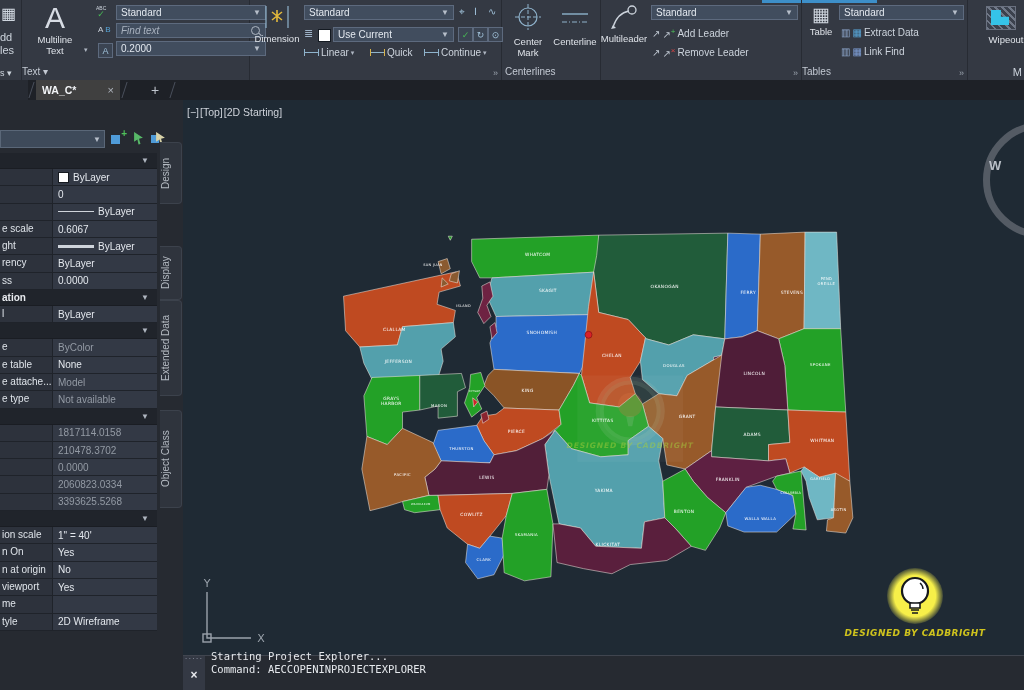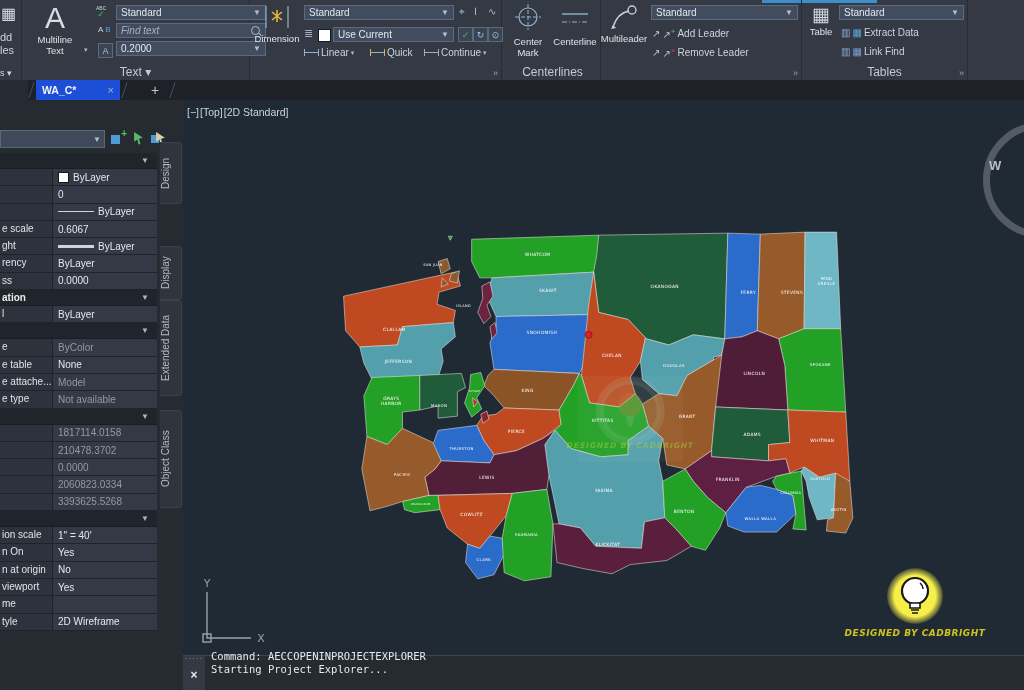--- a/index.html
+++ b/index.html
@@ -2,21 +2,21 @@
 <html><head>
 <meta charset="utf-8">
 <style>
   html,body{margin:0;padding:0;background:#11141a;}
   body{width:1024px;height:690px;position:relative;overflow:hidden;
        font-family:"Liberation Sans",sans-serif;-webkit-font-smoothing:antialiased;}
   
   .ribbon{position:absolute;left:0;top:0;width:1024px;height:80px;background:#343943;border-bottom:1px solid #15181d;}
   .tab-indicator{position:absolute;left:762px;top:0;width:115px;height:3px;background:#3d8fc9;}
   .panel{position:absolute;top:0;height:80px;border-right:1px solid #272b33;box-sizing:border-box;}
-  .plabel{position:absolute;bottom:1px;left:0;right:0;text-align:center;font-size:12px;color:#c3c9d3;height:14px;line-height:14px;}
+  .plabel{position:absolute;bottom:1px;left:0;right:0;font-size:10px;color:#c3c9d3;height:14px;line-height:14px;}
   .pexp{position:absolute;right:3px;bottom:2px;font-size:9px;color:#9aa2ad;}
   .combo{position:absolute;height:15px;background:#414d5e;border:1px solid #5d6a7e;color:#e3e8ef;
          font-size:10px;display:flex;align-items:center;padding:0 4px;box-sizing:border-box;}
   .combo .arr{margin-left:auto;font-size:8px;color:#b6bec9;}
   .bigbtn{position:absolute;text-align:center;color:#dfe3e9;font-size:9.5px;line-height:11px;cursor:default;}
   .mini{position:absolute;font-size:10px;color:#cdd4dd;display:flex;align-items:center;gap:2px;}
   .icbox{display:inline-flex;width:13px;height:13px;border:1px solid #5d6a7e;background:#3b4452;color:#9fc0d8;
          font-size:9px;align-items:center;justify-content:center;}
   .dimln{display:inline-block;width:13px;height:7px;border-left:1px solid #8fb3cc;border-right:1px solid #8fb3cc;
          background:linear-gradient(#8fb3cc,#8fb3cc) center/100% 1px no-repeat;}
@@ -25,21 +25,21 @@
   .findwrap input::placeholder{color:#a9b2bf;font-style:italic;}
   .mag{width:7px;height:7px;border:1.4px solid #aeb6c2;border-radius:50%;position:relative;margin-right:5px;flex:none;}
   .mag::after{content:"";position:absolute;width:4px;height:1.4px;background:#aeb6c2;transform:rotate(45deg);right:-3px;bottom:-1px;}
   .frag{position:absolute;font-size:11px;color:#cdd4dd;}
   .wipe-ic{position:absolute;width:28px;height:22px;border:1px solid #6a7180;
            background:repeating-linear-gradient(45deg,#707887 0 2px,#3b414d 2px 5px);}
   .wipe-ic::after{content:"";position:absolute;left:4px;top:3px;width:18px;height:15px;background:#35c3e8;
                   clip-path:polygon(0 0,55% 0,55% 45%,100% 45%,100% 100%,0 100%);}
   
   .tabbar{position:absolute;left:0;top:80px;width:1024px;height:20px;background:#1e2127;}
-  .ftab{position:absolute;left:36px;top:0;width:84px;height:20px;background:#1d4ed8;color:#f2f4f7;
+  .ftab{position:absolute;left:36px;top:0;width:84px;height:20px;background:#404040;color:#f2f4f7;
         display:flex;align-items:center;font-size:10.5px;font-weight:bold;padding:0 6px;box-sizing:border-box;}
   .ftab .x{margin-left:auto;font-weight:normal;color:#aeb4bd;font-size:11px;}
   .slash{position:absolute;top:2px;width:1px;height:16px;background:#4a505c;transform:skewX(-18deg);}
   .plus{position:absolute;left:146px;top:2px;width:18px;height:16px;color:#c0c6ce;font-size:14px;line-height:16px;text-align:center;}
   .stub{position:absolute;left:0;top:0;width:28px;height:20px;background:#272b33;}
   
   .palette{position:absolute;left:0;top:100px;width:183px;height:590px;background:#262a31;}
   .pal-combo{position:absolute;left:0;top:30px;width:105px;height:18px;background:#3e4a5a;border:1px solid #5a6778;box-sizing:border-box;display:flex;align-items:center;}
   .pal-combo .arr{margin-left:auto;font-size:8px;color:#b6bec9;padding-right:3px;}
   .pal-ic{position:absolute;top:31px;width:17px;height:16px;}
@@ -221,20 +221,27 @@
     </div>
     <div class="mini" style="left:39px;top:46px;">
       <span style="color:#8ea7cc;">▥</span>
       <span style="color:#7f9fd8;">▦</span>
       <span>Link Find</span>
     </div>
     <div class="plabel"><span>Tables</span></div>
     <span class="pexp">»</span>
   </div>
 
+  <div class="panel" style="left:968px;width:56px;border-right:0;">
+    <div class="wipe-ic" style="left:18px;top:6px;"></div>
+    <div class="bigbtn" style="left:8px;top:34px;width:60px;">
+      <span>Wipeout</span>
+    </div>
+    <span class="frag" style="right:2px;bottom:2px;">M</span>
+  </div>
 </div>
 
 <div class="tabbar">
   <div class="stub"></div>
   <div class="slash" style="left:31px;"></div>
   <div class="ftab">
     <span>WA_C*</span>
     <span class="x">×</span>
   </div>
   <div class="slash" style="left:124px;"></div>
@@ -423,21 +430,21 @@
       </div>
     </div>
   <div class="ptab" style="top:42px;height:62px;">Design</div>
   <div class="ptab" style="top:146px;height:54px;">Display</div>
   <div class="ptab" style="top:200px;height:96px;">Extended Data</div>
   <div class="ptab" style="top:310px;height:98px;">Object Class</div>
 </div>
 
 <div class="canvas">
   <div class="vpctl">
-    <span>[−]</span><span>[Top]</span><span>[2D Standard]</span>
+    <span>[−]</span><span>[Top]</span><span>[2D Starting]</span>
   </div>
 
   <svg viewBox="0 0 540 360" style="position:absolute;left:157px;top:125px;width:552px;height:366px;" xmlns="http://www.w3.org/2000/svg">
     <g id="county-shapes">
         <polygon points="2,70 113,46 117,60 96,66 94,78 112,84 110,96 60,100 55,118 18,120 4,104" fill="#bf4a21" stroke="#eee6df" stroke-width="0.7" stroke-opacity="0.75" stroke-linejoin="round"></polygon>
         <polygon points="18,120 55,118 60,100 110,96 112,110 98,122 100,134 95,150 30,152 22,136" fill="#53a0ac" stroke="#eee6df" stroke-width="0.7" stroke-opacity="0.75" stroke-linejoin="round"></polygon>
         <polygon points="30,150 77,148 77,182 60,184 60,200 45,216 25,208 22,168" fill="#23a127" stroke="#eee6df" stroke-width="0.7" stroke-opacity="0.75" stroke-linejoin="round"></polygon>
         <polygon points="77,148 118,146 122,160 114,164 114,188 95,190 95,178 77,182" fill="#215c3a" stroke="#eee6df" stroke-width="0.7" stroke-opacity="0.75" stroke-linejoin="round"></polygon>
         <polygon points="128,14 253,10 255,46 148,52 136,52 128,36" fill="#23a127" stroke="#eee6df" stroke-width="0.7" stroke-opacity="0.75" stroke-linejoin="round"></polygon>
         <polygon points="148,52 255,46 253,88 152,90 143,70" fill="#53a0ac" stroke="#eee6df" stroke-width="0.7" stroke-opacity="0.75" stroke-linejoin="round"></polygon>
@@ -553,16 +560,16 @@
   </svg>
   <div class="bulbtext">DESIGNED BY CADBRIGHT</div>
 </div>
 
 <div class="cmd">
   <div class="cmd-gutter">
     <div class="cmd-grip">·····</div>
     <div class="cmd-x">×</div>
   </div>
   <div class="cmd-text">
+    <div>Starting Project Explorer...</div>
     <div>Command: AECCOPENINPROJECTEXPLORER</div>
-    <div>Starting Project Explorer...</div>
   </div>
 </div>
 
 </body></html>

